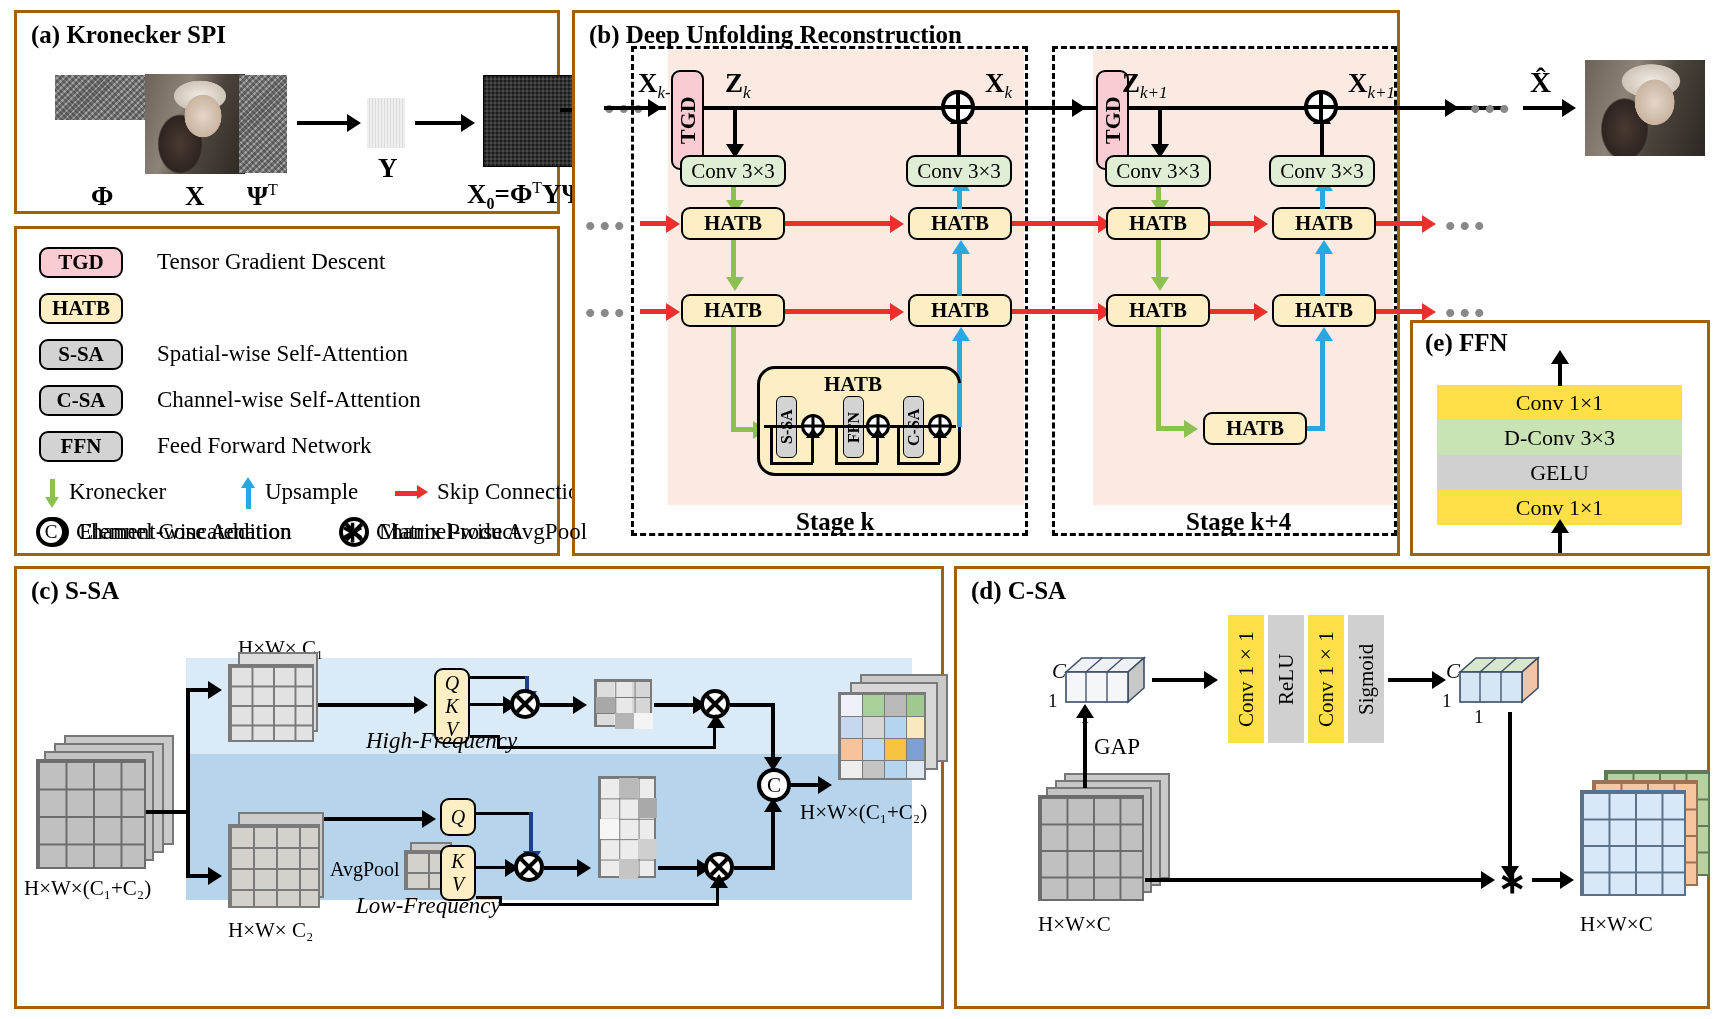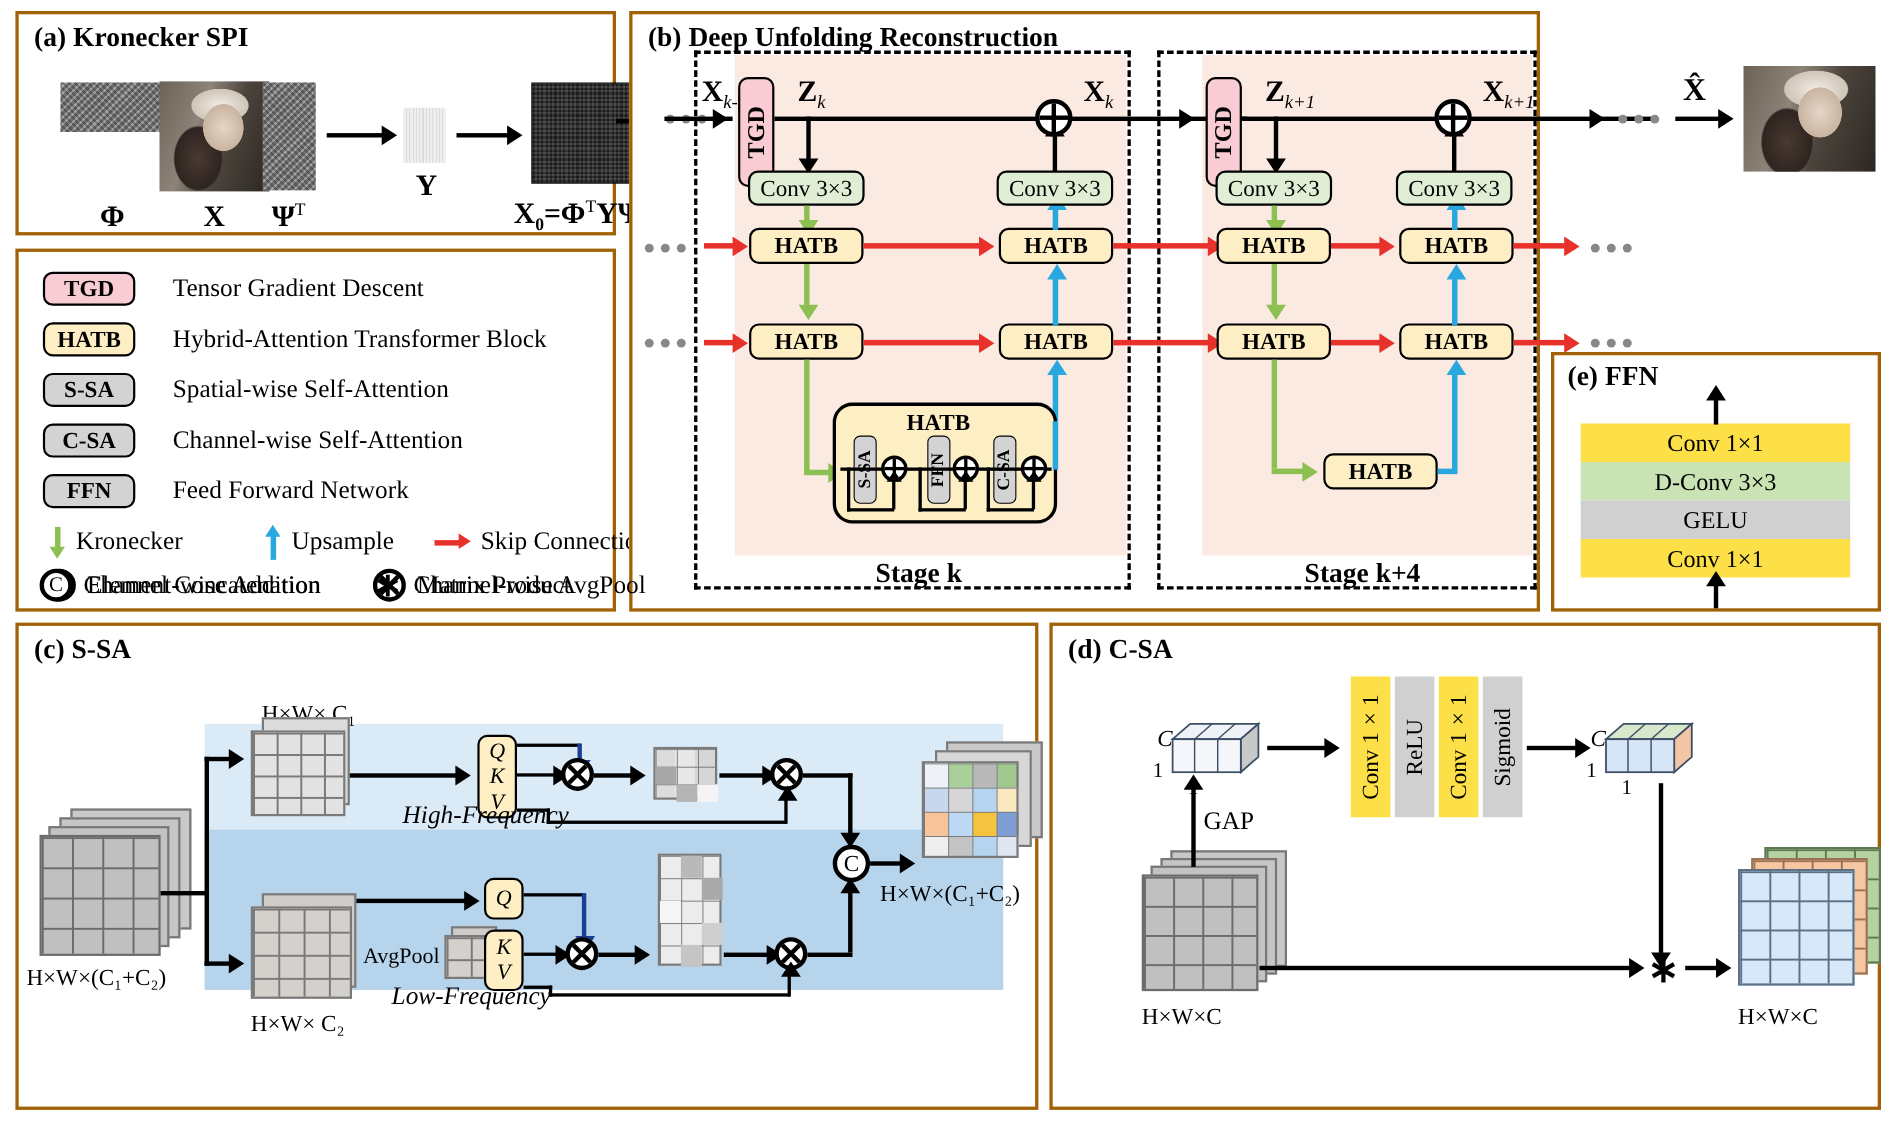--- a/index.html
+++ b/index.html
@@ -115,21 +115,20 @@
 
 <div class="panel" style="left:14px; top:226px; width:546px; height:330px;">
 
   <div class="box tgd" style="left:22px; top:18px;  width:84px; height:31px; font-size:21px;">TGD</div>
   <div class="box hatb" style="left:22px; top:64px;  width:84px; height:31px; font-size:21px;">HATB</div>
   <div class="box gray" style="left:22px; top:110px; width:84px; height:31px; font-size:21px;">S-SA</div>
   <div class="box gray" style="left:22px; top:156px; width:84px; height:31px; font-size:21px;">C-SA</div>
   <div class="box gray" style="left:22px; top:202px; width:84px; height:31px; font-size:21px;">FFN</div>
 
   <div class="lbl" style="left:140px; top:20px;  font-size:23px;">Tensor Gradient Descent</div>
-  <div class="lbl" style="left:140px; top:66px;  font-size:23px;">Hybrid-Attention Transformer Block</div>
   <div class="lbl" style="left:140px; top:112px; font-size:23px;">Spatial-wise Self-Attention</div>
   <div class="lbl" style="left:140px; top:158px; font-size:23px;">Channel-wise Self-Attention</div>
   <div class="lbl" style="left:140px; top:204px; font-size:23px;">Feed Forward Network</div>
 
   <div class="vline green" style="left:33px; top:250px; height:22px; width:5px;"></div>
   <div class="arrowD green" style="left:28px; top:268px; border-left-width:7px; border-right-width:7px; border-top-width:11px;"></div>
   <div class="lbl" style="left:52px; top:250px; font-size:23px;">Kronecker</div>
 
   <div class="vline blue" style="left:229px; top:258px; height:22px; width:5px;"></div>
   <div class="arrowU blue" style="left:224px; top:248px; border-left-width:7px; border-right-width:7px; border-bottom-width:11px;"></div>
@@ -270,21 +269,21 @@
 <div class="vline" style="left:897px; top:425px; height:40px; width:3px;"></div>
 <div class="hline" style="left:897px; top:462px; width:43px; height:3px;"></div>
 <div class="vline" style="left:938px; top:436px; height:27px; width:3px;"></div>
 <div class="arrowU" style="left:933px; top:428px; border-left-width:7px; border-right-width:7px; border-bottom-width:10px;"></div>
 
 <div class="vline blue" style="left:957px; top:383px; height:44px; width:5px;"></div>
 
 <div class="lbl bold" style="left:796px; top:508px; font-size:25px;">Stage k</div>
 
 <div class="box tgd vert" style="left:1096px; top:70px; width:33px; height:100px; font-size:22px;">TGD</div>
-<div class="lbl bold" style="left:1150px; top:68px; font-size:27px;">
+<div class="lbl bold" style="left:1122px; top:68px; font-size:27px;">
   <span>Z</span><sub style="font-size:17px; font-style:italic; font-weight:normal;">k+1</sub>
 </div>
 <div class="hline" style="left:1129px; top:106px; width:375px;"></div>
 
 <div class="vline" style="left:1158px; top:106px; height:42px;"></div>
 <div class="arrowD" style="left:1151px; top:144px;"></div>
 <div class="box conv" style="left:1105px; top:155px; width:106px; height:32px; font-size:21px;">Conv 3×3</div>
 <div class="vline green" style="left:1156px; top:187px; height:18px; width:5px;"></div>
 <div class="arrowD green" style="left:1151px; top:200px;"></div>
 

